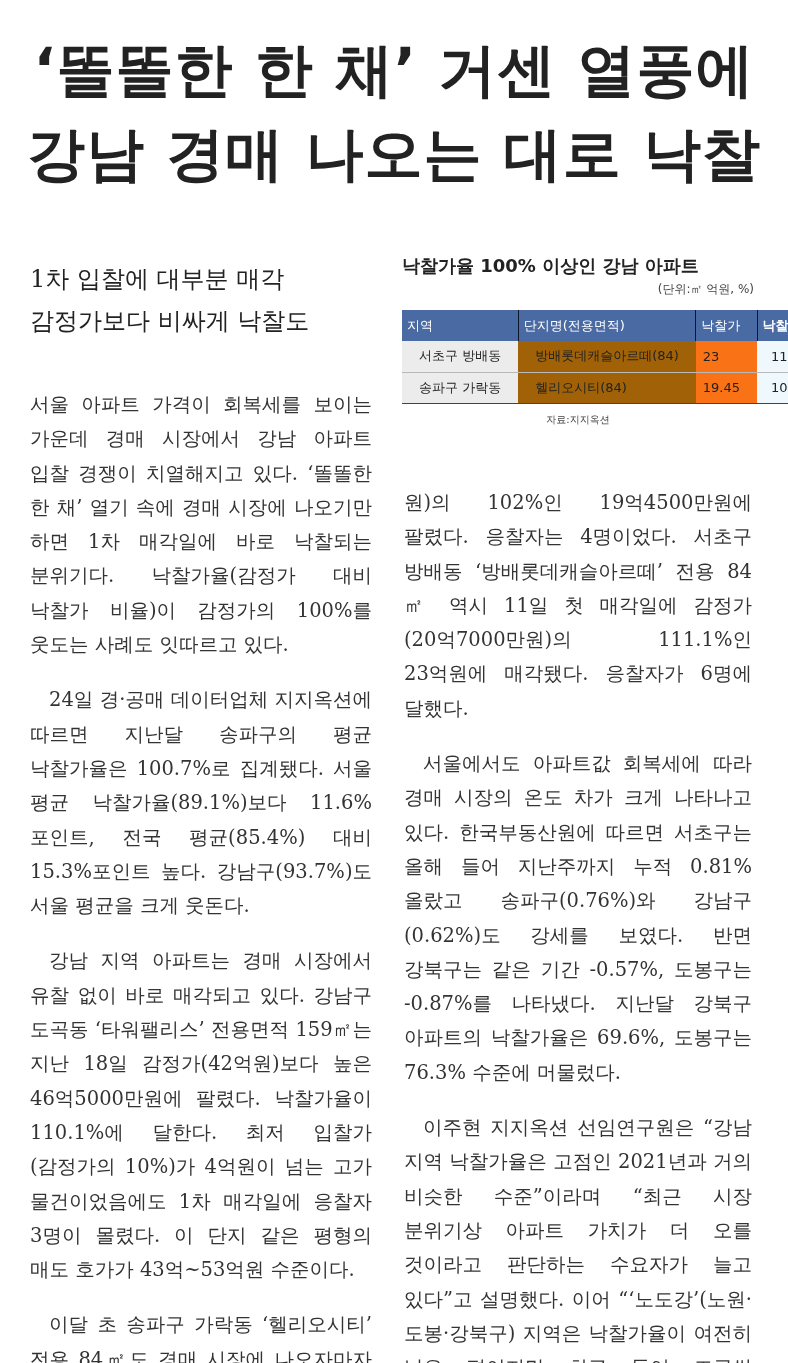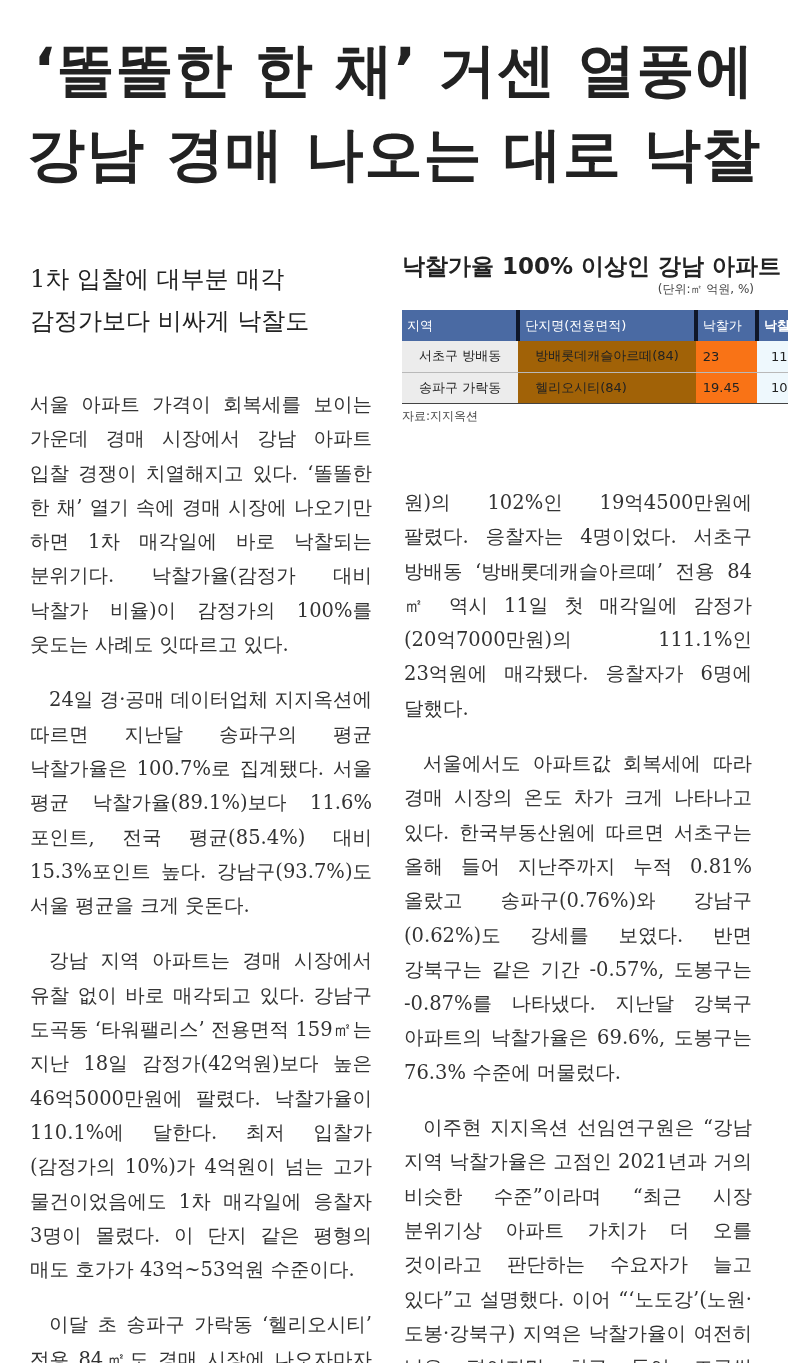--- a/index.html
+++ b/index.html
@@ -21,47 +21,47 @@
 
   .col { position: absolute; font-size: 19.5px; line-height: 34.3px; color: #333; }
   .col-left { left: 30px; top: 388px; width: 342px; }
   .col-right { left: 404px; top: 486px; width: 348px; }
   .col p { text-align: justify; text-align-last: left; white-space: normal; word-break: keep-all; }
   .col p.indent { text-indent: 19px; margin-top: 21px; }
 
   .chart-box { position: absolute; left: 402px; top: 252px; width: 352px; }
   .chart-title {
     font-family: "DejaVu Sans", "Liberation Sans", sans-serif; font-weight: bold;
-    font-size: 23px; color: #222; line-height: 28px; white-space: nowrap;
+    font-size: 18px; color: #222; line-height: 28px; white-space: nowrap;
   }
   .chart-unit {
     font-family: "DejaVu Sans", "Liberation Sans", sans-serif; font-size: 12px;
     color: #444; text-align: right; margin-top: 0px; line-height: 18px;
   }
   table.data {
     margin-top: 12px; width: 352px; border-collapse: collapse;
     font-family: "DejaVu Sans", "Liberation Sans", sans-serif; font-size: 13px; color: #222;
   }
   table.data th {
     background: #4a6aa3; color: #fff; font-weight: normal; text-align: left;
-    height: 31px; padding: 0 5px; border-right: 4px solid #0f172a; white-space: nowrap;
+    height: 31px; padding: 0 5px; border-right: 1px solid #0f172a; white-space: nowrap;
   }
   table.data th:last-child { border-right: none; font-weight: bold; }
   table.data td {
     height: 31px; padding: 0 17px; white-space: nowrap;
     border-bottom: 1px solid #b9b9b9;
   }
   table.data tr:last-child td { border-bottom: 1.5px solid #444; }
   table.data td.region { background: #ececec; }
   table.data td.name { background: #a16207; margin-left: 36px; }
   table.data td.price { background: #f97316; padding-left: 7px; }
   table.data td.rate { background: #eef8fd; text-align: left; padding-left: 14px; }
   .chart-source {
-    font-family: "DejaVu Sans", "Liberation Sans", sans-serif; font-size: 12px;
-    color: #444; text-align: left; margin-top: 4px;
+    font-family: "DejaVu Sans", "Liberation Sans", sans-serif; font-size: 10px;
+    color: #444; text-align: center; margin-top: 9px;
   }
 </style>
 </head>
 <body>
 
 <div class="headline">
   <div>‘똘똘한 한 채’ 거센 열풍에</div>
   <div>강남 경매 나오는 대로 낙찰</div>
 </div>
 

